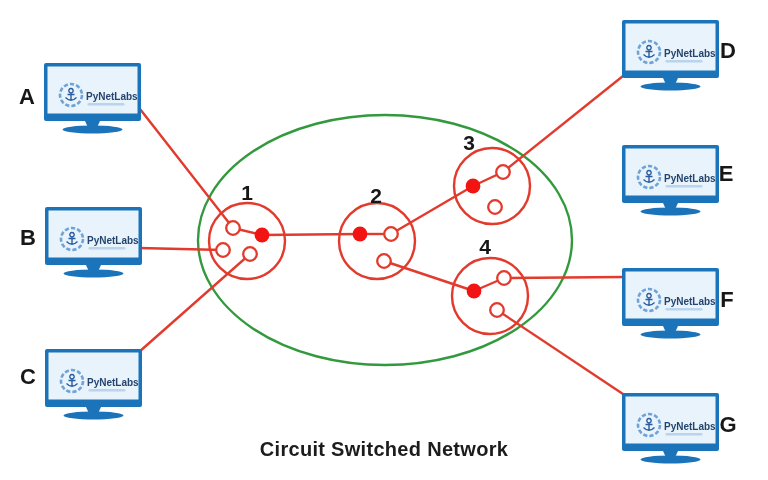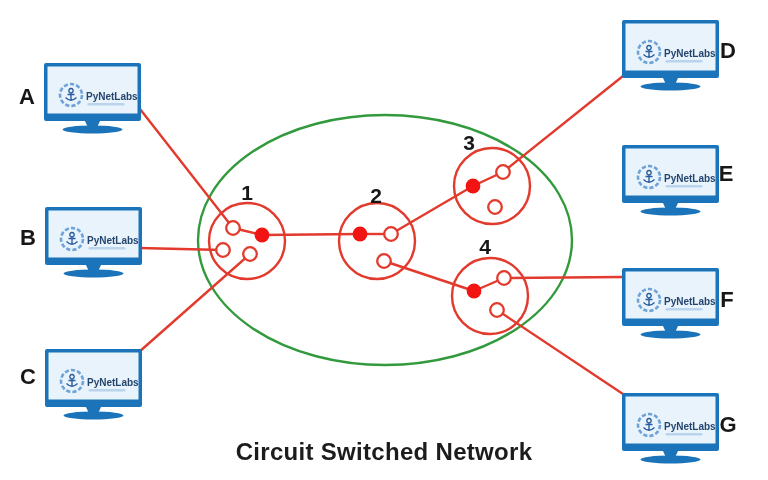--- a/index.html
+++ b/index.html
@@ -19,21 +19,21 @@
     position: absolute;
     left: 0;
     top: 0;
   }
   .title {
     position: absolute;
     left: 0;
     right: 0;
     top: 438px;
     text-align: center;
-    font-size: 24px;
+    font-size: 20px;
     font-weight: 700;
     letter-spacing: 0.3px;
     color: #1c1c1c;
   }
   svg text {
     font-family: "Liberation Sans", sans-serif;
   }
 </style>
 </head>
 <body>

